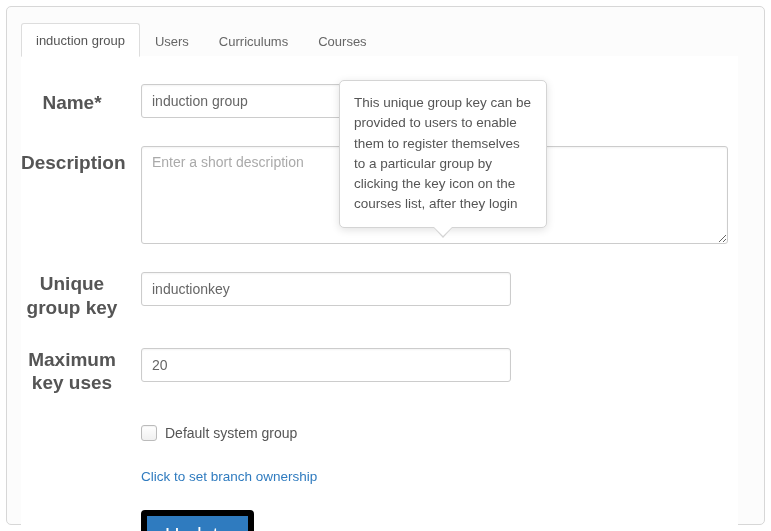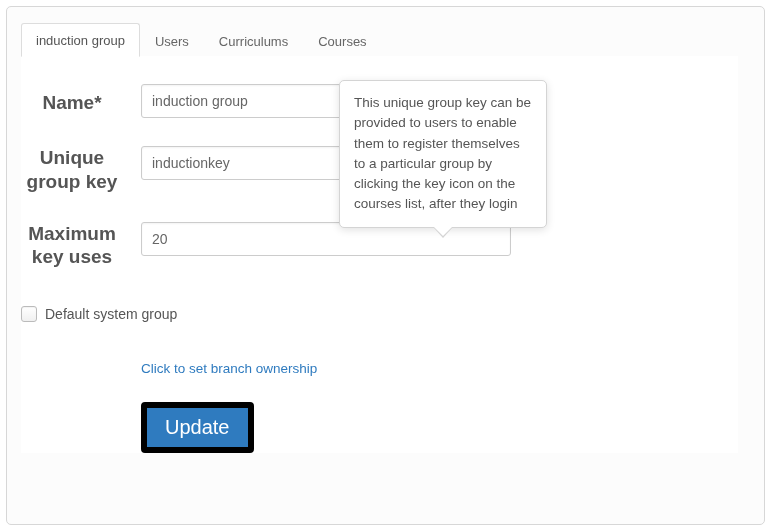--- a/index.html
+++ b/index.html
@@ -182,36 +182,42 @@
           <svg class="icon" viewBox="0 0 16 16" fill="currentColor">
             <rect x="6" y="1" width="4" height="3" rx="0.5"></rect>
             <rect x="1" y="12" width="4" height="3" rx="0.5"></rect>
             <rect x="11" y="12" width="4" height="3" rx="0.5"></rect>
             <path d="M8 4 V8 H3 V12 M8 8 H13 V12" stroke="currentColor" stroke-width="1.4" fill="none"></path>
           </svg>
         </span>
       </div>
     </div>
 
+    <div class="row">
+      <div class="lbl" style="padding-top:5px;">Description</div>
+      <div class="field">
+        <textarea placeholder="Enter a short description" style=""></textarea>
+      </div>
+    </div>
 
     <div class="row">
       <div class="lbl" style="padding-top:0;">Unique group key</div>
       <div class="field">
         <input type="text" value="inductionkey" style="">
       </div>
     </div>
 
     <div class="row">
       <div class="lbl" style="padding-top:0;">Maximum key uses</div>
       <div class="field">
         <input type="text" value="20" style="">
       </div>
     </div>
 
-    <div class="row" style="margin-bottom:39px;flex-direction:column;">
+    <div class="row" style="margin-bottom:28px;">
       <div class="lbl"></div>
       <div class="field">
         <label class="checkbox-wrap">
           <span class="checkbox-box"></span>
           <span>Default system group</span>
         </label>
       </div>
     </div>
 
     <div class="row" style="margin-bottom:26px;margin-top:8px;">

